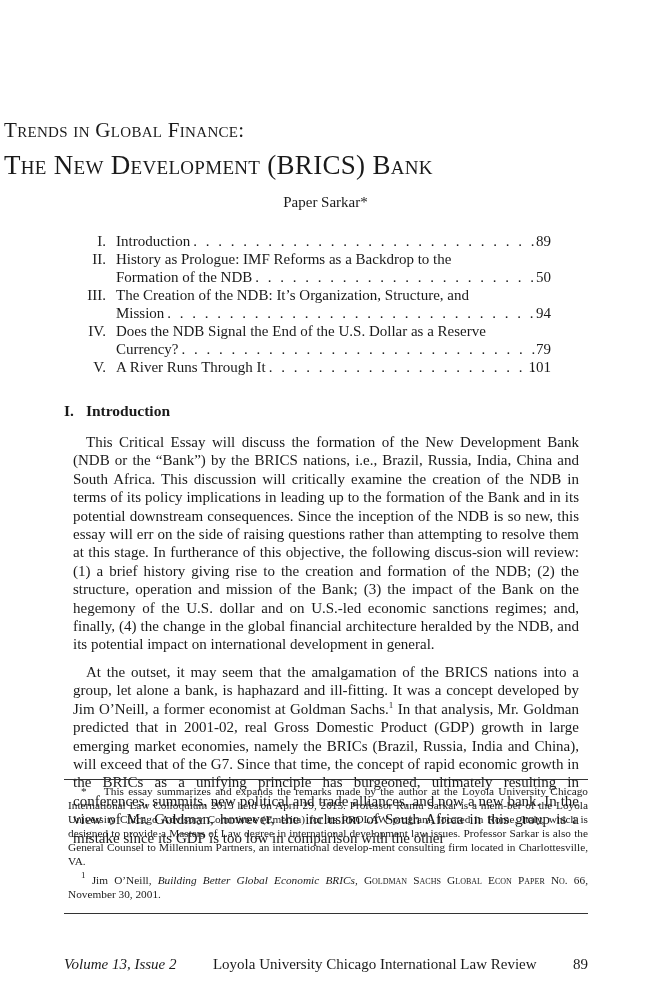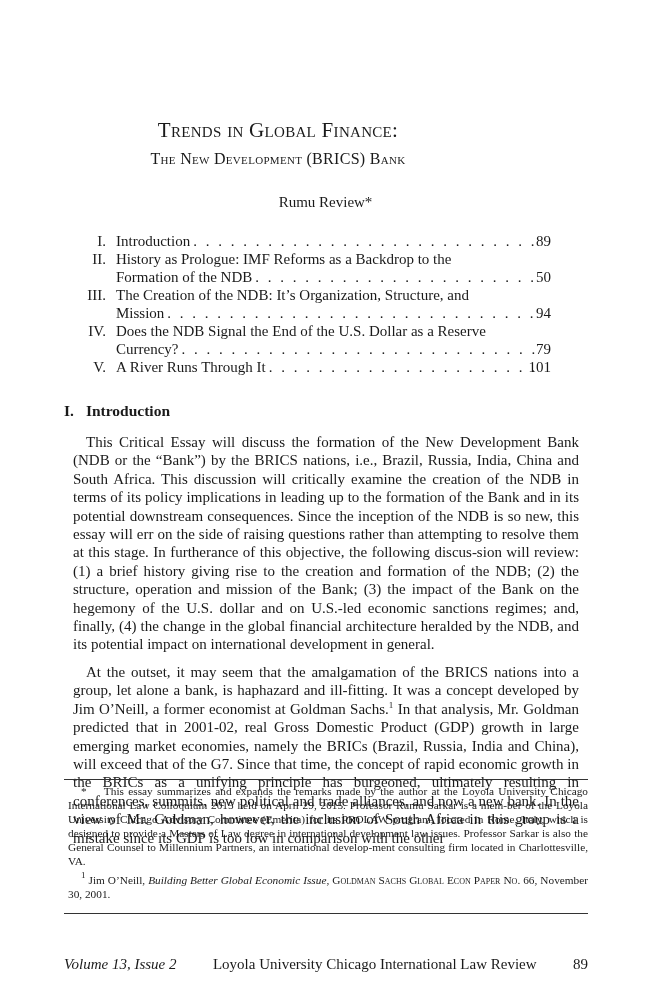--- a/index.html
+++ b/index.html
@@ -1,21 +1,21 @@
 <!DOCTYPE html>
 <html><head>
 <meta charset="utf-8">
 <style>
   html, body { margin:0; padding:0; background:#ffffff; }
   body { width:651px; height:998px; position:relative; overflow:hidden; color:#1a1a1a;
          font-family:"Liberation Serif", "DejaVu Serif", serif; }
   .page { position:absolute; left:0; top:0; width:651px; height:998px; }
-  .title1, .title2 { position:absolute; left:14px; width:528px; text-align:center; font-variant:small-caps; font-size:21px; letter-spacing:0.3px; }
+  .title1, .title2 { position:absolute; left:4px; width:528px; text-align:left; font-variant:small-caps; font-size:21px; letter-spacing:0.3px; }
   .title1 { top:118px; }
-  .title2 { top:150px; font-size:16px; }
+  .title2 { top:150px; font-size:27px; }
   .author { position:absolute; left:0; width:651px; top:194px; text-align:center; font-size:15px; }
   .toc { position:absolute; left:76px; top:232px; width:535px; font-size:15px; line-height:18px; }
   .toc-entry { position:relative; }
   .toc-num { position:absolute; left:0; width:30px; text-align:right; }
   .toc-text { margin-left:40px; width:420px; }
   .toc-line { display:flex; align-items:flex-end; }
   .toc-dots { flex:1; overflow:hidden; white-space:nowrap; letter-spacing:2.5px; margin-left:3px; }
   .toc-dots::after { content:" . . . . . . . . . . . . . . . . . . . . . . . . . . . . . . . . . . . . . . . . . . . . . . . . . . . . . . . . . . . . . . . ."; }
   .toc-page { position:absolute; right:60px; bottom:0; width:30px; text-align:right; }
   .section-heading { position:absolute; left:64px; top:402px; font-weight:bold; font-size:15.5px;font-family:Liberation Serif, serif; }
@@ -31,21 +31,21 @@
   .footer { position:absolute; left:64px; top:919px; width:524px; font-size:15px; display:flex; justify-content:space-between;margin-top:37px; }
   .footer .vol { font-style:italic; }
 </style>
 </head>
 <body>
 
 <div class="page">
 
   <div class="title1">Trends in Global Finance:</div>
   <div class="title2">The New Development (BRICS) Bank</div>
-  <div class="author">Rumu Review*</div>
+  <div class="author">Paper Sarkar*</div>
 
   <div class="toc">
     <div class="toc-entry">
       <span class="toc-num">I.</span>
       <div class="toc-text">
         <div class="toc-line">
             <span>Introduction</span>
             <span class="toc-dots"></span>
           </div>
       </div>
@@ -102,21 +102,21 @@
 
   <div class="body">
     <p>This Critical Essay will discuss the formation of the New Development Bank (NDB or the “Bank”) by the BRICS nations, i.e., Brazil, Russia, India, China and South Africa.  This discussion will critically examine the creation of the NDB in terms of its policy implications in leading up to the formation of the Bank and in its potential downstream consequences.  Since the inception of the NDB is so new, this essay will err on the side of raising questions rather than attempting to resolve them at this stage. In furtherance of this objective, the following discus-sion will review: (1) a brief history giving rise to the creation and formation of the NDB; (2) the structure, operation and mission of the Bank; (3) the impact of the Bank on the hegemony of the U.S. dollar and on U.S.-led economic sanctions regimes; and, finally, (4) the change in the global financial architecture heralded by the NDB, and its potential impact on international development in general.</p>
     <p><span>At the outset, it may seem that the amalgamation of the BRICS nations into a group, let alone a bank, is haphazard and ill-fitting.  It was a concept developed by Jim O’Neill, a former economist at Goldman Sachs.</span><sup>1</sup><span>  In that analysis, Mr. Goldman predicted that in 2001-02, real Gross Domestic Product (GDP) growth in large emerging market economies, namely the BRICs (Brazil, Russia, India and China), will exceed that of the G7.  Since that time, the concept of rapid economic growth in the BRICs as a unifying principle has burgeoned, ultimately resulting in conferences, summits, new political and trade alliances, and now a new bank.  In the view of Mr. Goldman, however, the inclusion of South Africa in this group is a mistake since its GDP is too low in comparison with the other</span></p>
   </div>
 
   <div class="fn-rule"></div>
 
   <div class="footnotes">
     <p><span>*</span>&nbsp;&nbsp;&nbsp;&nbsp;<span>This essay summarizes and expands the remarks made by the author at the Loyola University Chicago International Law Colloquium 2015 held on April 29, 2015.  Professor Rumu Sarkar is a mem-ber of the Loyola University Chicago Advisory Committee (Emerita) for its PROLAW program, located in Rome, Italy, which is designed to provide a Masters of Law degree in international development law issues. Professor Sarkar is also the General Counsel to Millennium Partners, an international develop-ment consulting firm located in Charlottesville, VA.</span></p>
-    <p><sup>1</sup> <span>Jim O’Neill, </span><i>Building Better Global Economic Issue</i>, <span class="sc">Goldman Sachs Global Econ Paper No.</span><span> 66, November 30, 2001.</span></p>
+    <p><sup>1</sup> <span>Jim O’Neill, </span><i>Building Better Global Economic BRICs</i>, <span class="sc">Goldman Sachs Global Econ Paper No.</span><span> 66, November 30, 2001.</span></p>
   </div>
 
   <div class="bottom-rule"></div>
 
   <div class="footer">
     <span class="vol">Volume 13, Issue 2</span>
     <span>Loyola University Chicago International Law Review</span>
     <span>89</span>
   </div>
 

